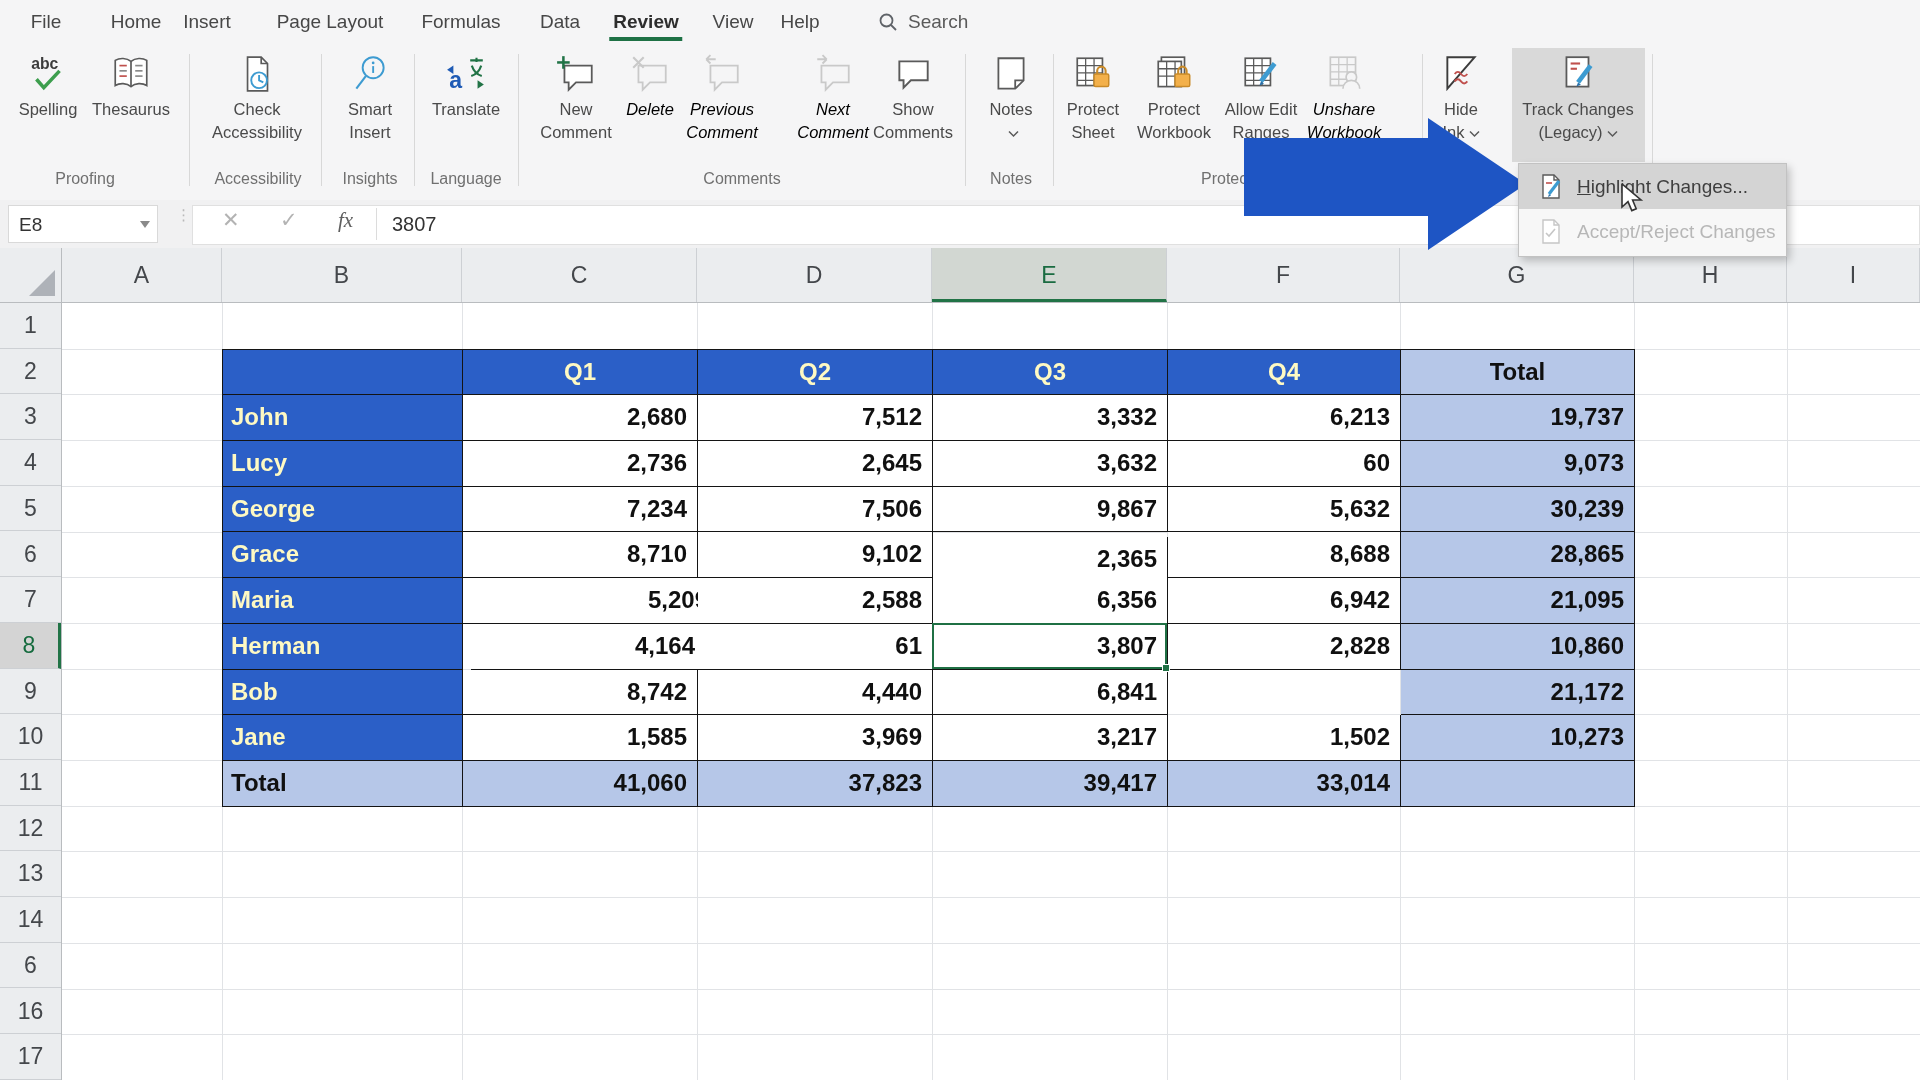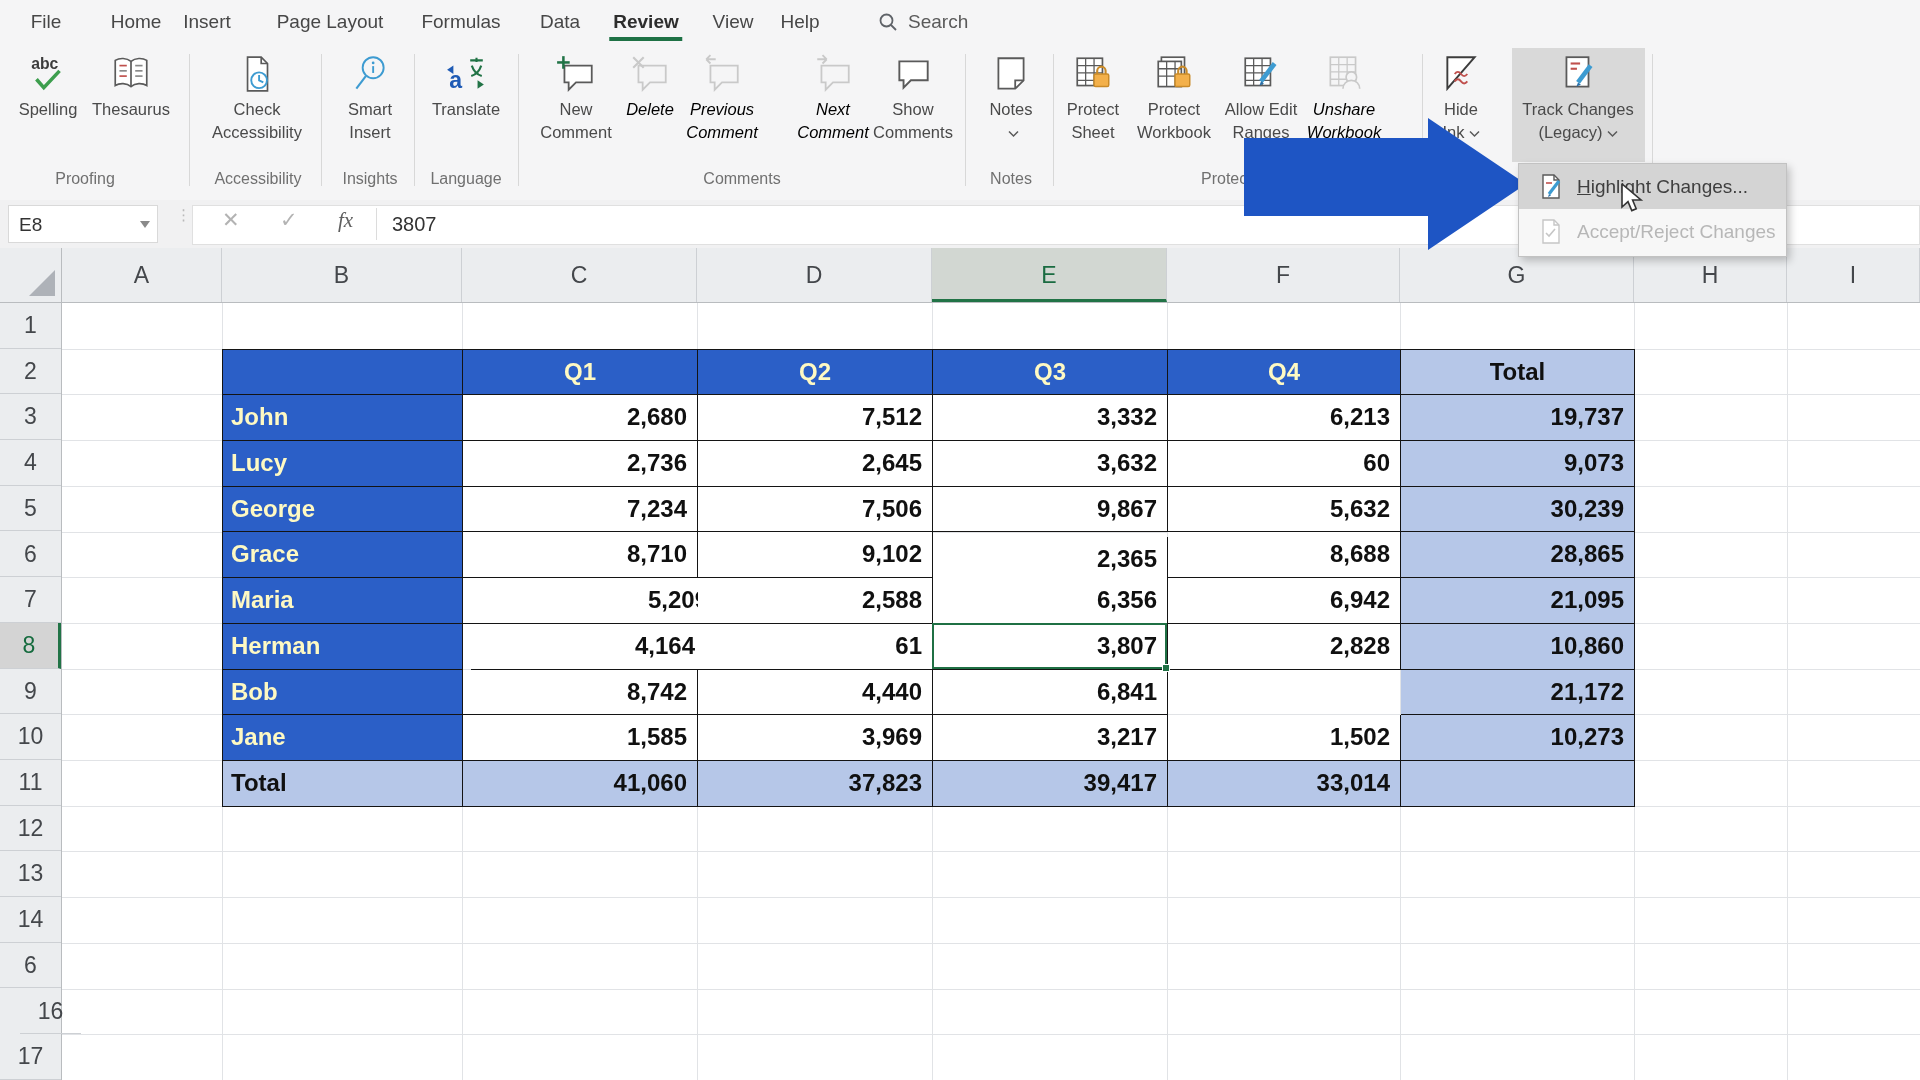--- a/index.html
+++ b/index.html
@@ -385,21 +385,21 @@
         <div class="rownum" style="top: 228.5px; height: 45.7px; line-height: 45.7px;">6</div>
         <div class="rownum" style="top: 274.2px; height: 45.7px; line-height: 45.7px;">7</div>
         <div class="rownum selrow" style="top: 319.9px; height: 45.7px; line-height: 45.7px;">8</div>
         <div class="rownum" style="top: 365.6px; height: 45.7px; line-height: 45.7px;">9</div>
         <div class="rownum" style="top: 411.3px; height: 45.7px; line-height: 45.7px;">10</div>
         <div class="rownum" style="top: 457px; height: 45.7px; line-height: 45.7px;">11</div>
         <div class="rownum" style="top: 502.7px; height: 45.7px; line-height: 45.7px;">12</div>
         <div class="rownum" style="top: 548.4px; height: 45.7px; line-height: 45.7px;">13</div>
         <div class="rownum" style="top: 594.1px; height: 45.7px; line-height: 45.7px;">14</div>
         <div class="rownum" style="top: 639.8px; height: 45.7px; line-height: 45.7px;">6</div>
-        <div class="rownum" style="top: 685.5px; height: 45.7px; line-height: 45.7px; margin-left: 20px;">16</div>
+        <div class="rownum" style="top: 685.5px; height: 45.7px; line-height: 45.7px;">16</div>
         <div class="rownum" style="top: 731.2px; height: 45.7px; line-height: 45.7px;">17</div>
       </div>
     <div id="gridlines">
         <div class="vline" style="left: 222px; height: 776.9px;"></div>
         <div class="vline" style="left: 462px; height: 776.9px;"></div>
         <div class="vline" style="left: 697px; height: 776.9px;"></div>
         <div class="vline" style="left: 932px; height: 776.9px;"></div>
         <div class="vline" style="left: 1167px; height: 776.9px;"></div>
         <div class="vline" style="left: 1400px; height: 776.9px;"></div>
         <div class="vline" style="left: 1634px; height: 776.9px;"></div>

